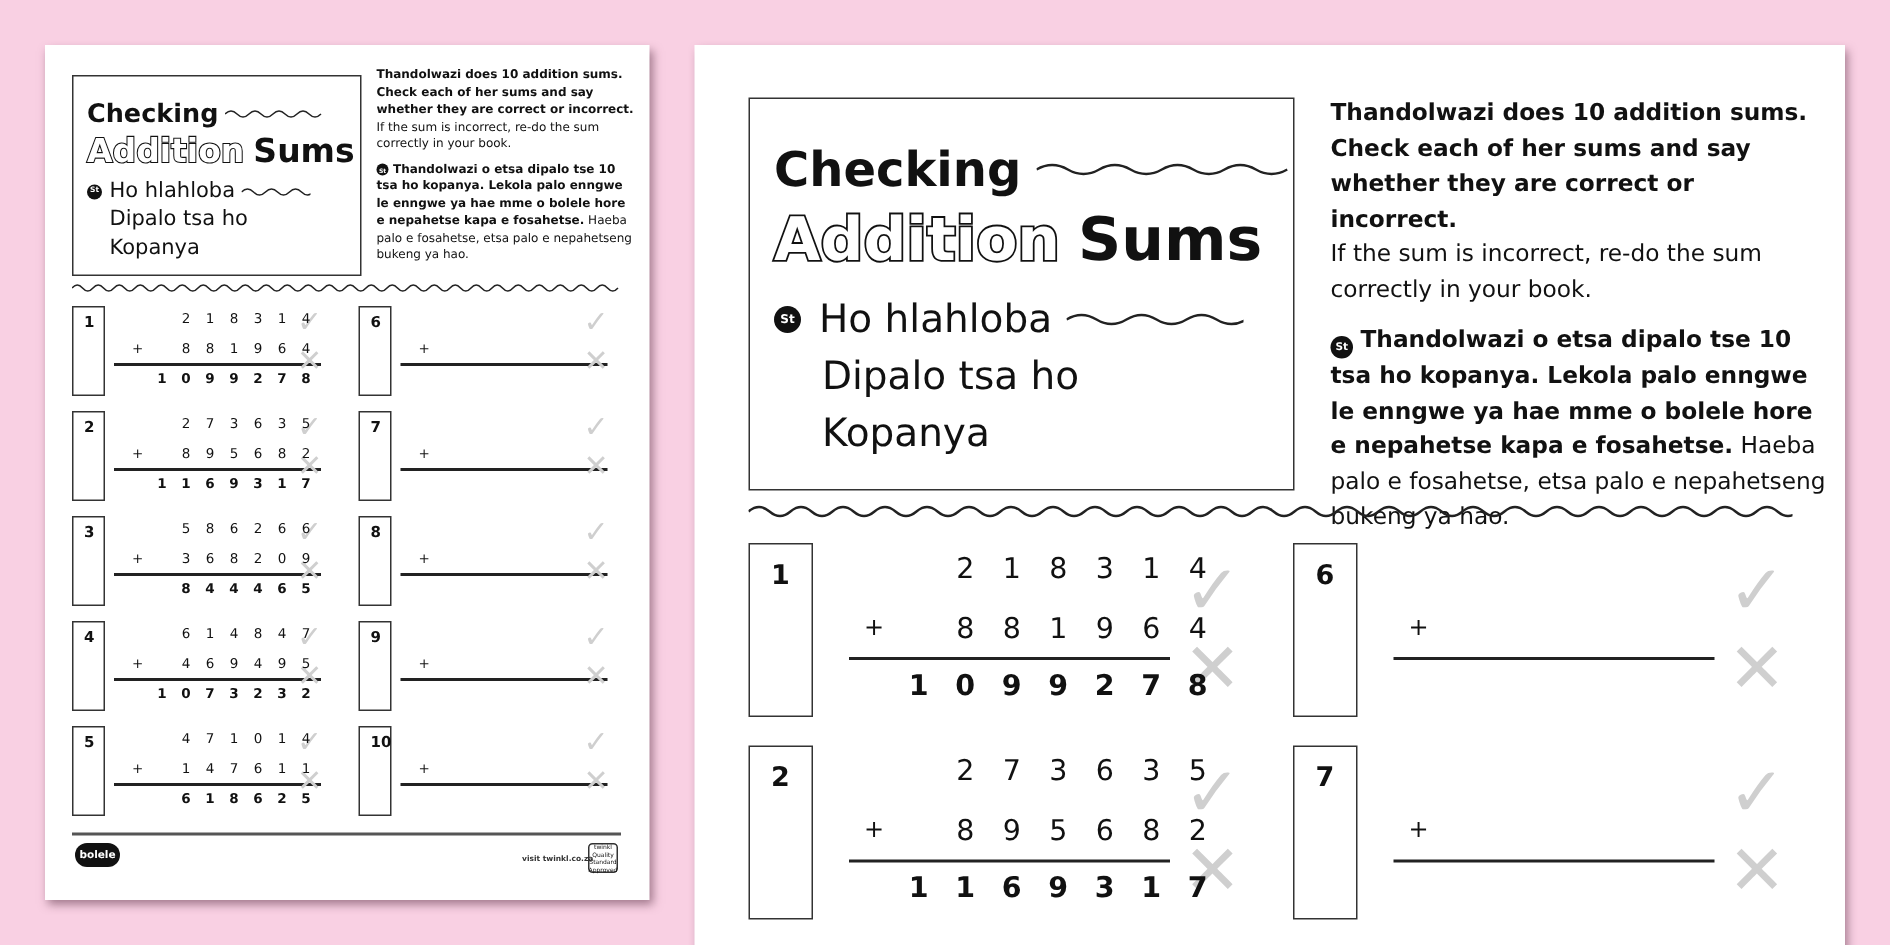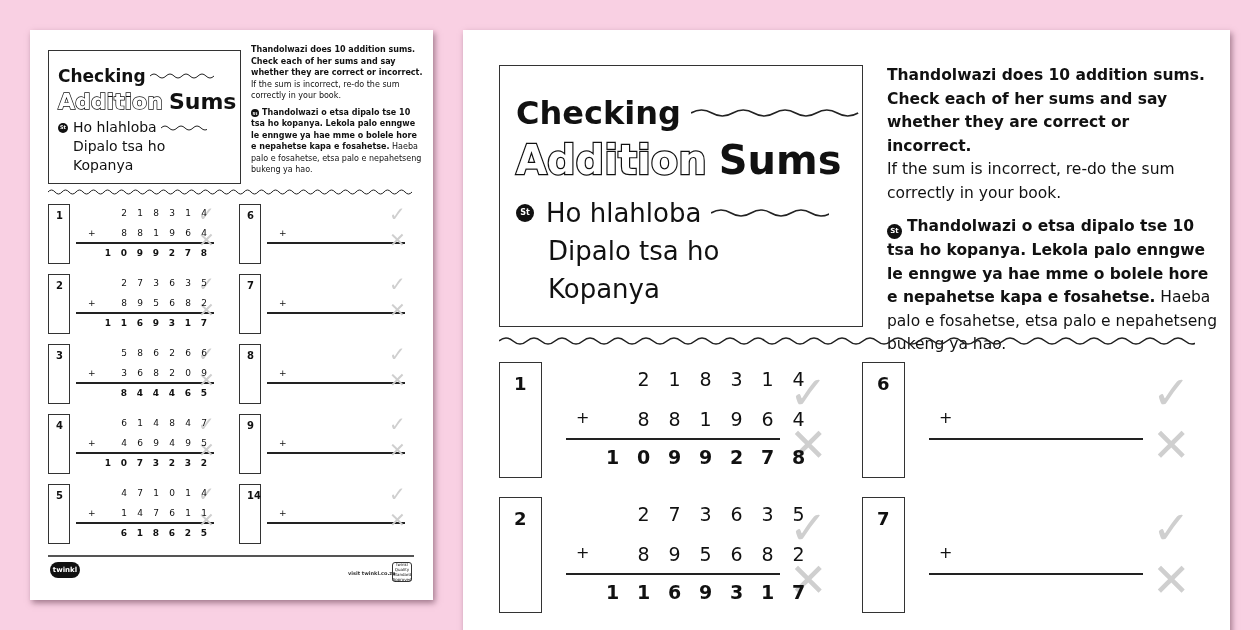--- a/index.html
+++ b/index.html
@@ -262,21 +262,21 @@
           <span class="digit">2</span>
           <span class="digit">3</span>
           <span class="digit">2</span>
         </div>
         <span class="plus" style="left:40px;top:24px;">+</span>
         <div class="rule" style="left:28px;top:38px;width:138px;height:1.5px;"></div>
         <span class="mark" style="left:150px;top:0px;">✓</span>
         <span class="mark" style="left:150px;top:26px;">✕</span>
       </div>
       <div class="sum" style="left: 209px; top: 454px;">
-        <div class="num-box">14</div>
+        <div class="num-box">10</div>
         <div class="row " style="right:27px;left:auto;top:4px;width:112px;">
           <span class="digit">4</span>
           <span class="digit">7</span>
           <span class="digit">1</span>
           <span class="digit">0</span>
           <span class="digit">1</span>
           <span class="digit">4</span>
         </div>
         <div class="row " style="right:27px;left:auto;top:24px;width:112px;">
           <span class="digit">1</span>
@@ -295,21 +295,21 @@
           <span class="digit">5</span>
         </div>
         <span class="plus" style="left:40px;top:24px;">+</span>
         <div class="rule" style="left:28px;top:38px;width:138px;height:1.5px;"></div>
         <span class="mark" style="left:150px;top:0px;">✓</span>
         <span class="mark" style="left:150px;top:26px;">✕</span>
       </div>
     </div>
 
   <div class="footer-rule"></div>
-  <div class="twinkl-logo">twinkl</div>
+  <div class="twinkl-logo">bolele</div>
   <div class="visit-text">visit twinkl.co.za</div>
   <div class="quality-badge">twinkl Quality Standard Approved</div>
 </div>
 
 <div class="page" id="large-page">
   <div class="title-box" style="padding:26px 0 0 16px;">
     <div class="t-row" style="height:42px;">
       <span class="t-checking">Checking</span>
       <svg class="squiggle" width="172" height="12" viewBox="0 0 172 12" style="margin-left:10px;">
           <path d="M0 6 Q10.5 0 21 6 T42 6 T63 6 T84 6 T105 6 T126 6 T147 6 T168 6" fill="none" stroke="#222" stroke-width="1.6"></path>

